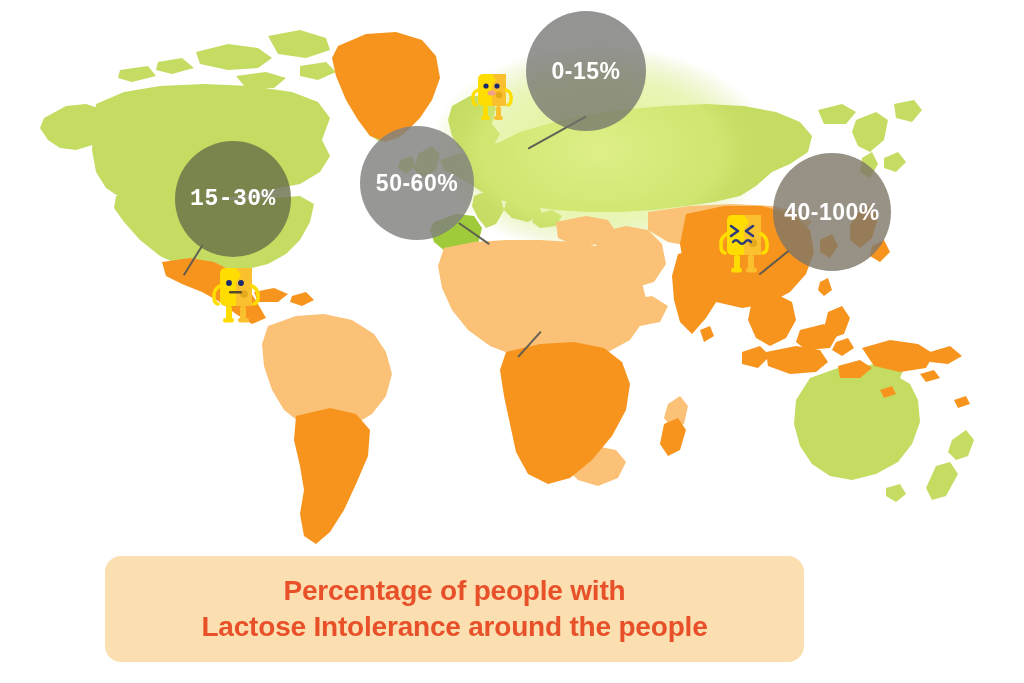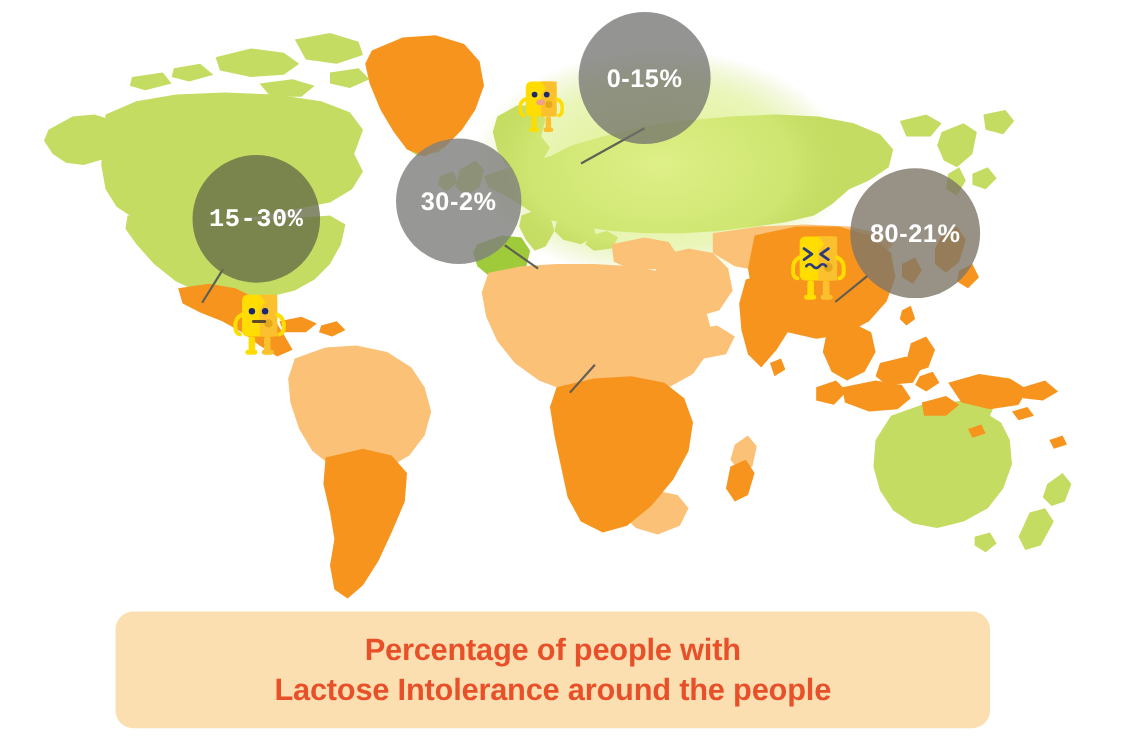--- a/index.html
+++ b/index.html
@@ -46,21 +46,21 @@
     position: absolute;
     background: #5a5a52;
     height: 1.6px;
     transform-origin: 0 50%;
     opacity: 0.95;
   }
   #caption-box {
     position: absolute;
     left: 105px;
     top: 556px;
-    width: 795px;
+    width: 699px;
     height: 106px;
     background: #fbdfb0;
     border-radius: 16px;
     display: flex;
     flex-direction: column;
     align-items: center;
     justify-content: center;
   }
   .caption-line {
     color: #e8502a;
@@ -300,26 +300,26 @@
 
   <div class="bubble" style="left:526px; top:11px; width:120px; height:120px; background:rgba(110,110,108,0.74);">
     <span class="bubble-label" style="font-size:23px;">0-15%</span>
   </div>
 
   <div class="bubble" style="left:175px; top:141px; width:116px; height:116px; background:rgba(104,110,72,0.80);font-family:Liberation Mono, monospace;">
     <span class="bubble-label" style="font-size:23px;">15-30%</span>
   </div>
 
   <div class="bubble" style="left:360px; top:126px; width:114px; height:114px; background:rgba(128,128,126,0.82);">
-    <span class="bubble-label" style="font-size:23px;">30-2%</span>
+    <span class="bubble-label" style="font-size:23px;">50-60%</span>
   </div>
 
 
   <div class="bubble" style="left:773px; top:153px; width:118px; height:118px; background:rgba(126,118,104,0.80);">
-    <span class="bubble-label" style="font-size:23px;">80-21%</span>
+    <span class="bubble-label" style="font-size:23px;">40-100%</span>
   </div>
 
   <div id="caption-box">
     <div class="caption-line">Percentage of people with</div>
     <div class="caption-line">Lactose Intolerance around the people</div>
   </div>
 
 </div>
 
 </body></html>

